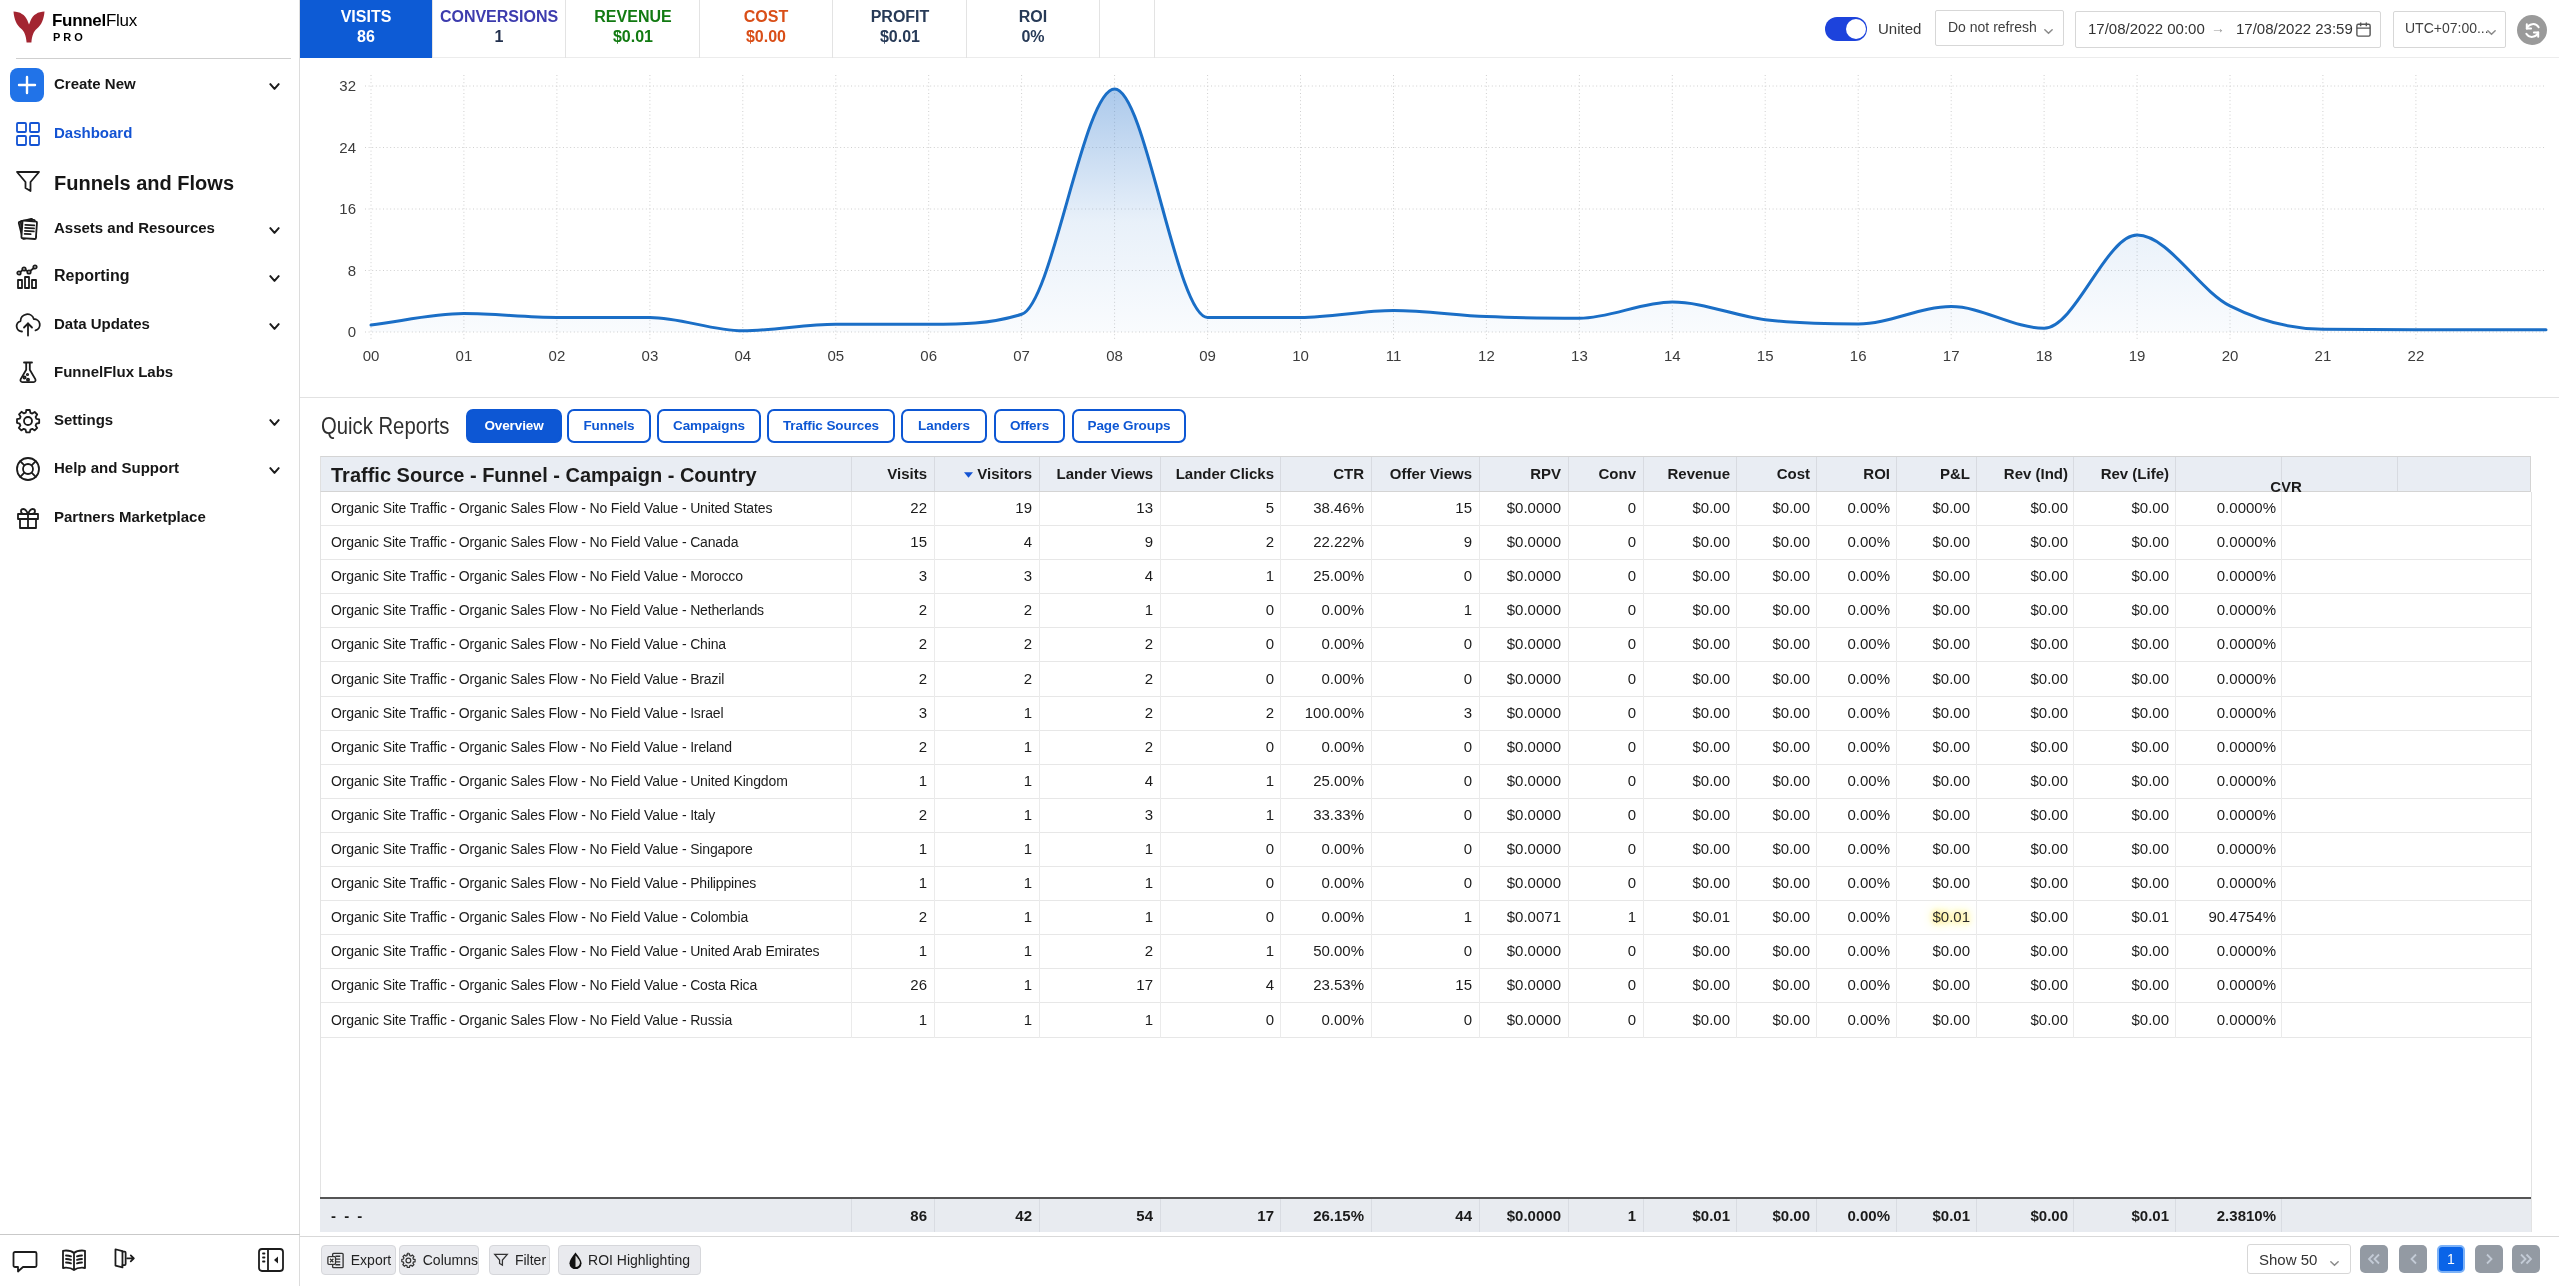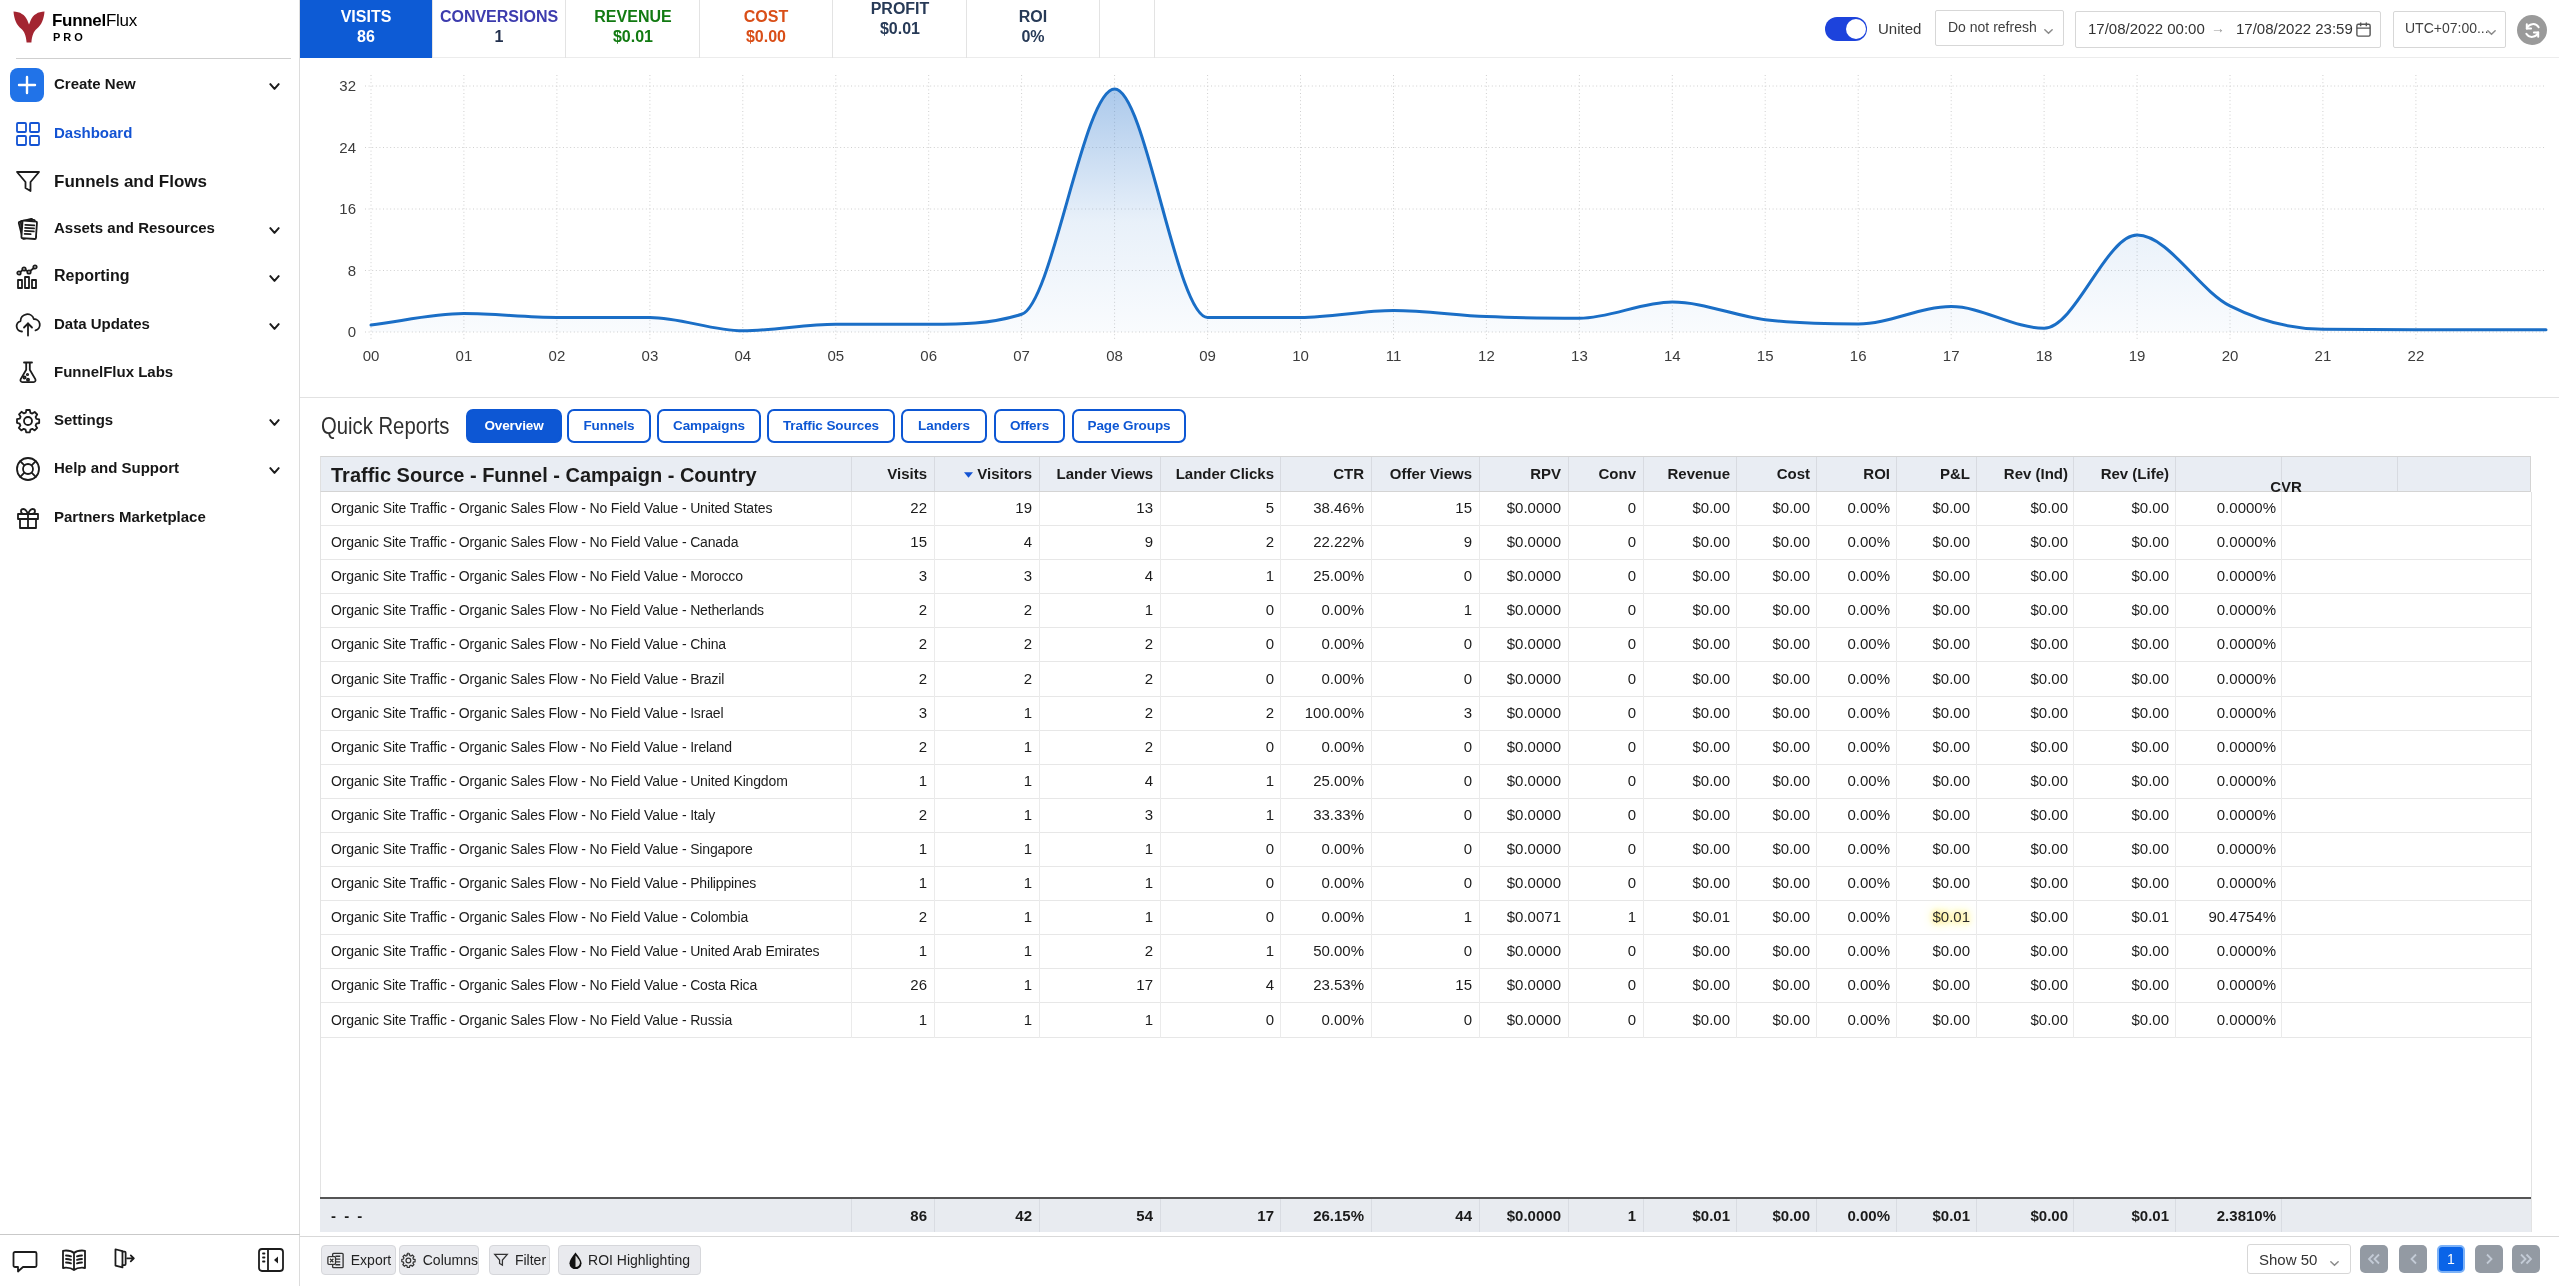--- a/index.html
+++ b/index.html
@@ -28,21 +28,21 @@
               <rect x="3" y="16" width="9" height="9" rx="1"></rect>
               <rect x="16" y="16" width="9" height="9" rx="1"></rect>
             </g>
           </svg></div>
         <div style="position:absolute;left:54px;top:-10px;font-weight:700;font-size:15px;color:#1353d3;white-space:nowrap">Dashboard</div>
       </div>
       <div style="position:absolute;left:0;top:182px;width:300px;height:0">
         <div style="position:absolute;left:14px;top:-14px"><svg width="28" height="28" viewBox="0 0 28 28" fill="none" stroke="#1c1c1c" stroke-width="1.8" stroke-linecap="round" stroke-linejoin="round">
             <path d="M3 4h22l-8.5 10v9l-5-3v-6L3 4z"></path>
           </svg></div>
-        <div style="position:absolute;left:54px;top:-10px;font-weight:700;font-size:17px;color:#161616;white-space:nowrap">Funnels and Flows</div>
+        <div style="position:absolute;left:54px;top:-10px;font-weight:700;font-size:20px;color:#161616;white-space:nowrap">Funnels and Flows</div>
       </div>
       <div style="position:absolute;left:0;top:229px;width:300px;height:0">
         <div style="position:absolute;left:14px;top:-14px"><svg width="28" height="28" viewBox="0 0 28 28" fill="none" stroke="#1c1c1c" stroke-width="1.8" stroke-linecap="round" stroke-linejoin="round">
             <g transform="rotate(-14 14 14)">
               <rect x="6.5" y="5" width="14" height="17.5" rx="1"></rect>
             </g>
             <g transform="rotate(-5 14 14)">
               <rect x="7.5" y="5.5" width="14" height="17.5" rx="1" fill="#fff"></rect>
             </g>
             <g transform="rotate(4 14 14)">
@@ -152,21 +152,21 @@
     </div>
     <div style="position:absolute;left:567px;top:0;width:133px;height:58px;border-right:1px solid #e3e3e3;box-sizing:border-box;text-align:center;font-weight:700;font-size:16px">
       <div style="margin-top:8px;color:#127a12">REVENUE</div>
       <div style="margin-top:2px;color:#127a12">$0.01</div>
     </div>
     <div style="position:absolute;left:700px;top:0;width:133px;height:58px;border-right:1px solid #e3e3e3;box-sizing:border-box;text-align:center;font-weight:700;font-size:16px">
       <div style="margin-top:8px;color:#d94e17">COST</div>
       <div style="margin-top:2px;color:#d94e17">$0.00</div>
     </div>
     <div style="position:absolute;left:834px;top:0;width:133px;height:58px;border-right:1px solid #e3e3e3;box-sizing:border-box;text-align:center;font-weight:700;font-size:16px">
-      <div style="color:#273a57">PROFIT</div>
+      <div style="margin-top:8px;color:#273a57">PROFIT</div>
       <div style="margin-top:2px;color:#273a57">$0.01</div>
     </div>
     <div style="position:absolute;left:967px;top:0;width:133px;height:58px;border-right:1px solid #e3e3e3;box-sizing:border-box;text-align:center;font-weight:700;font-size:16px">
       <div style="margin-top:8px;color:#273a57">ROI</div>
       <div style="margin-top:2px;color:#273a57">0%</div>
     </div>
     <div style="position:absolute;left:1154px;top:0;width:1px;height:58px;background:#e3e3e3"></div>
 <div style="position:absolute;left:1825px;top:17px;width:42px;height:24px;border-radius:12px;background:#1d43dc"></div>
 <div style="position:absolute;left:1846px;top:19px;width:20px;height:20px;border-radius:50%;background:#fff"></div>
 <div style="position:absolute;left:1878px;top:20px;font-size:15px;color:#383838">United</div>

